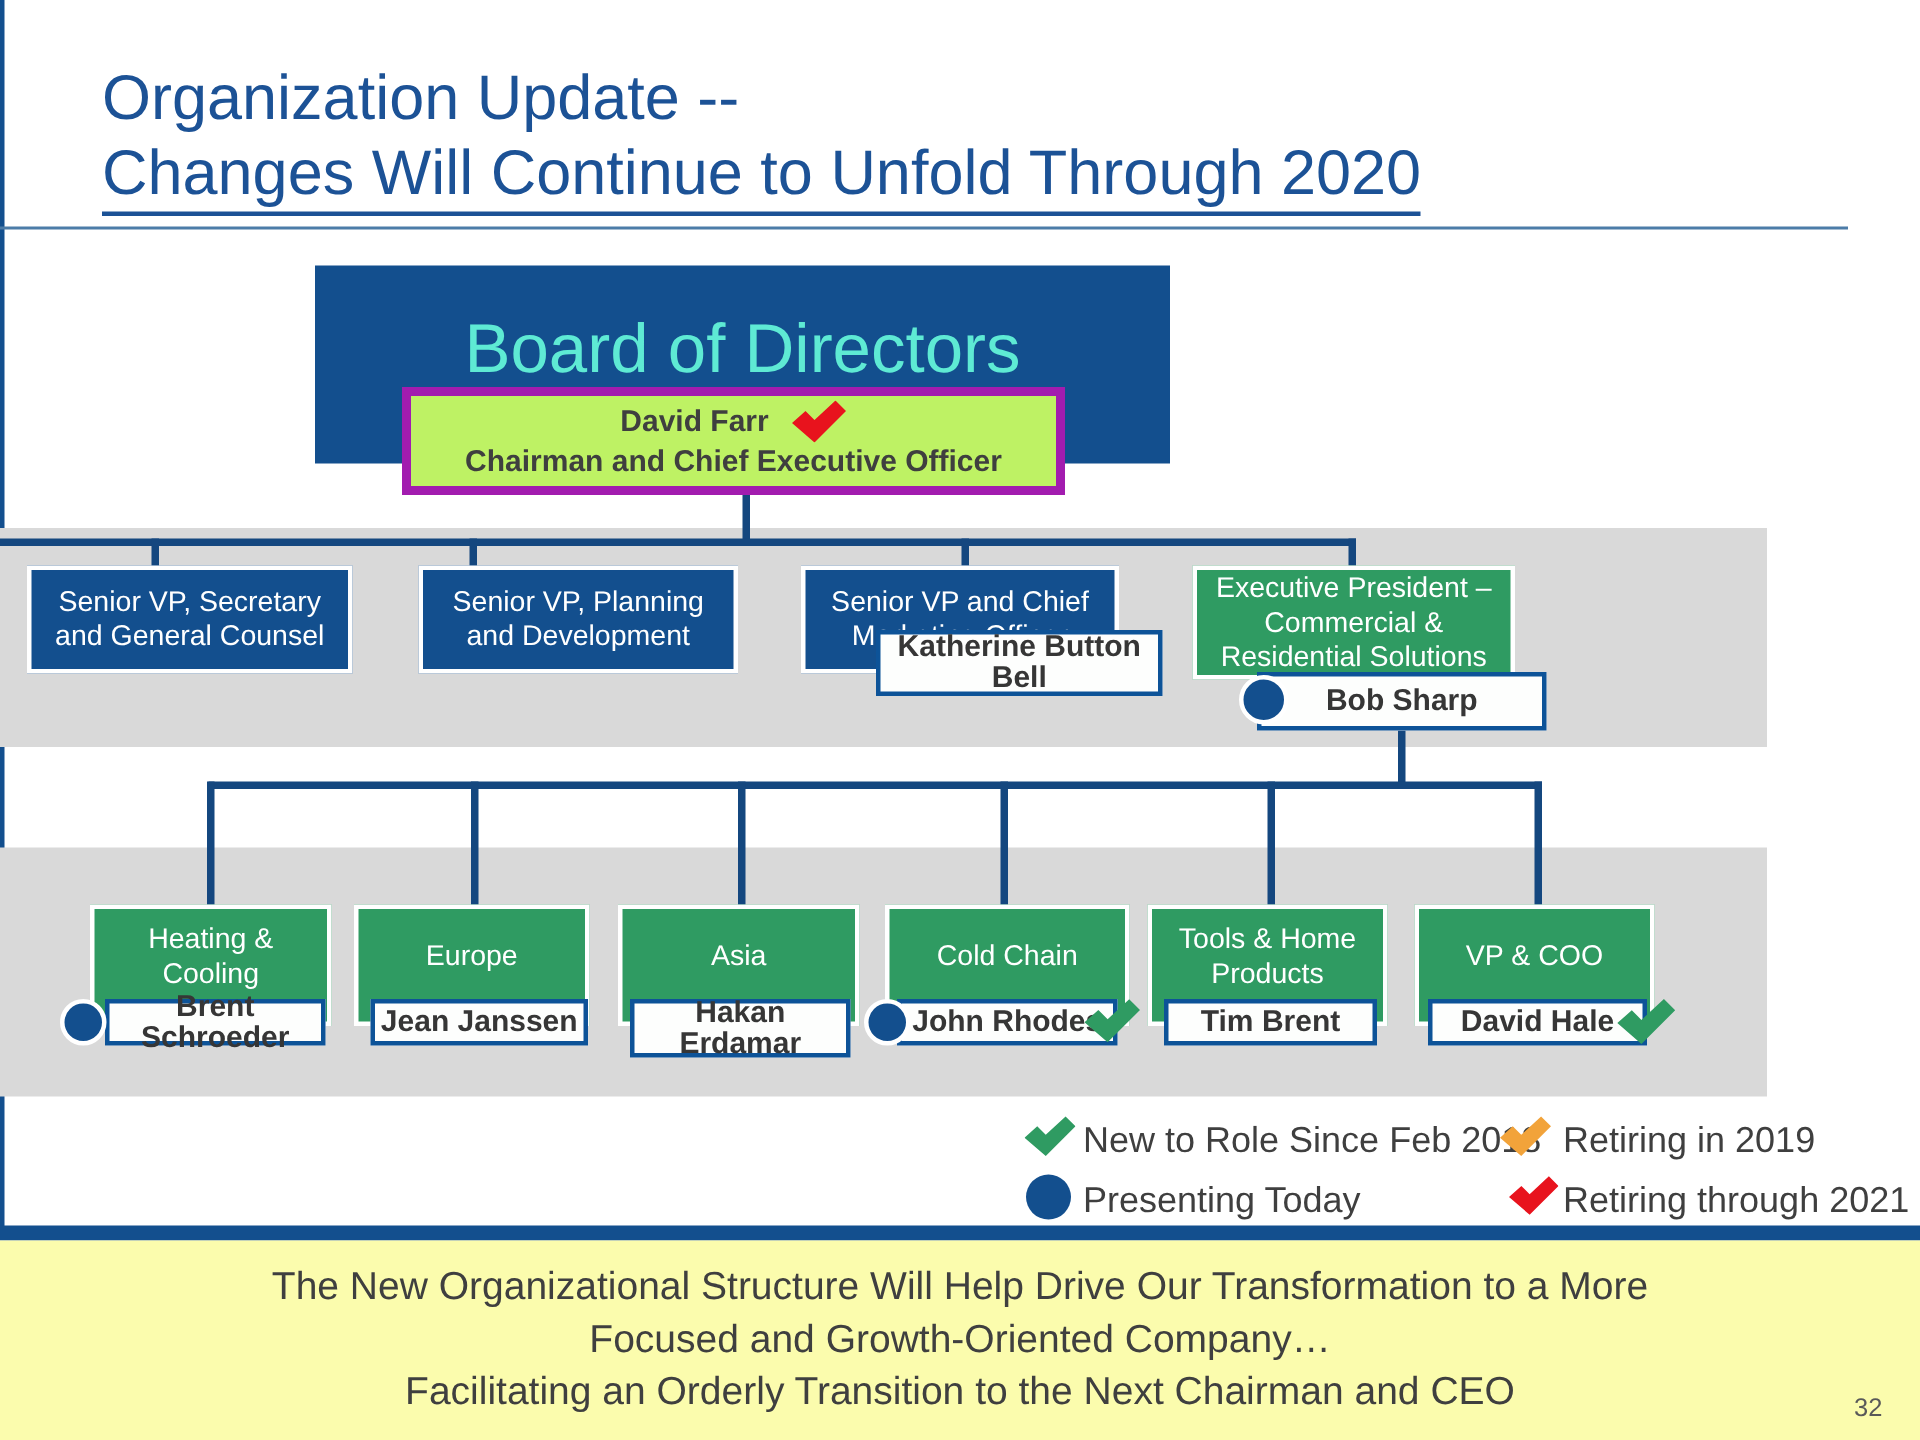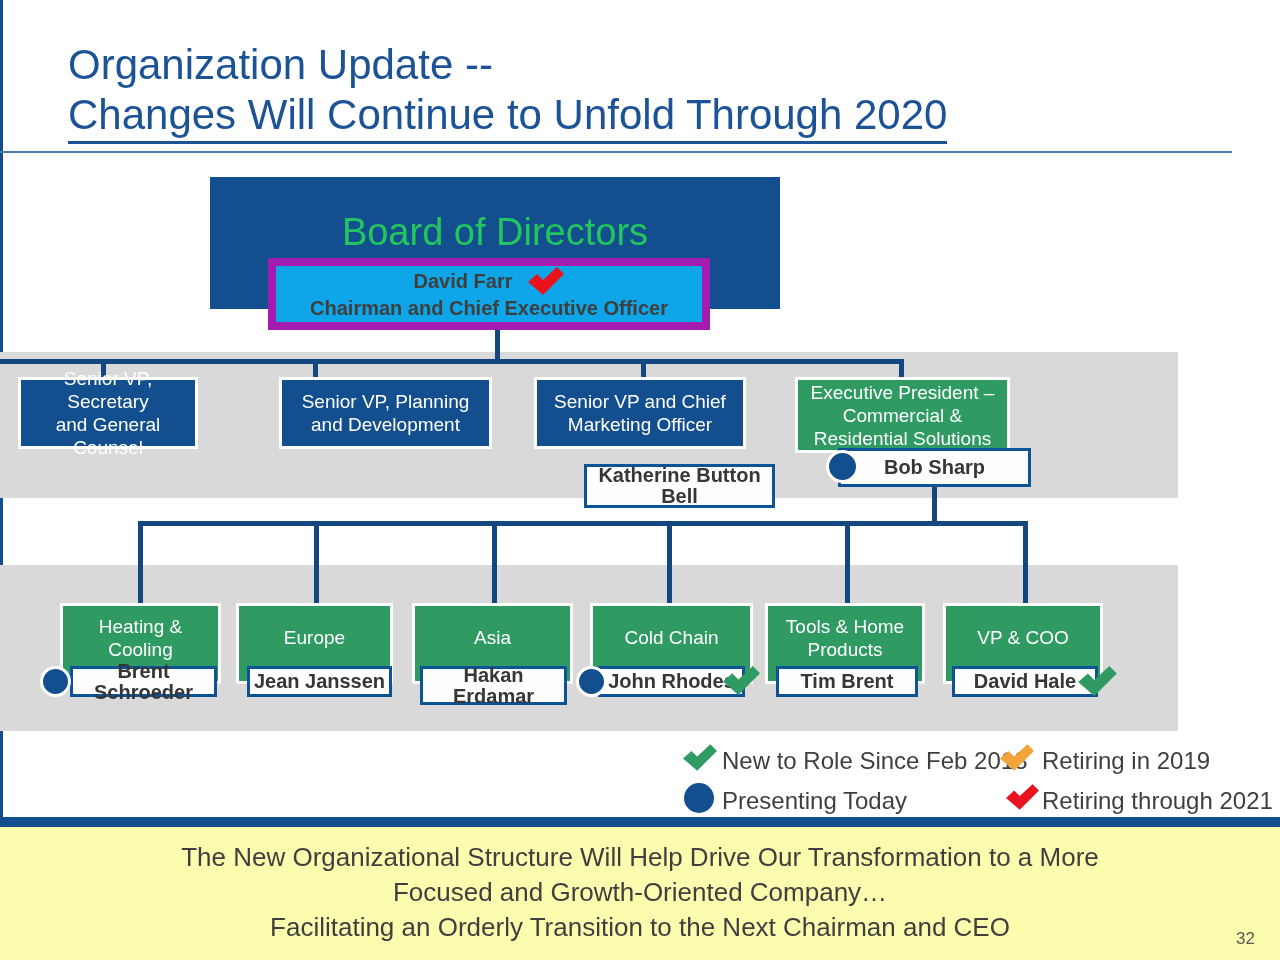--- a/index.html
+++ b/index.html
@@ -13,22 +13,22 @@
   .left-bar{left:0;top:0;width:3px;height:818px;background:#134F8E;}
   
   .band{background:#D9D9D9;left:0;width:1178px;}
   
   .conn{background:#14477F;}
   
   .box-blue{background:#134F8E;border:3px solid #ffffff;color:#ffffff;display:flex;align-items:center;justify-content:center;text-align:center;box-sizing:border-box;}
   .box-green{background:#2F9B62;border:3px solid #ffffff;color:#ffffff;display:flex;align-items:center;justify-content:center;text-align:center;box-sizing:border-box;}
   .dept-title{white-space:pre-line;font-size:19px;line-height:23px;}
   .board-box{background:#134F8E;color:#fff;display:flex;align-items:center;justify-content:center;}
-  .board-label{font-size:38px;color:#22c55e;}
-  .ceo-card{background:#0ea5e9;border:8px solid #a21caf;box-sizing:border-box;display:flex;flex-direction:column;align-items:center;justify-content:center;z-index:5;}
+  .board-label{font-size:46px;color:#5eead4;}
+  .ceo-card{background:#bef264;border:6px solid #a21caf;box-sizing:border-box;display:flex;flex-direction:column;align-items:center;justify-content:center;z-index:5;}
   .ceo-name,.ceo-role{font-weight:bold;color:#3F3F3F;font-size:20px;line-height:26px;}
   .name-plate{background:#FDFEFD;border:3px solid #0D5398;box-sizing:border-box;display:flex;align-items:center;justify-content:center;z-index:6;}
   .person-name{font-weight:bold;color:#363636;font-size:20px;white-space:pre-line;text-align:center;line-height:21px;}
   .dot{background:#134F8E;border:3px solid #ffffff;border-radius:50%;box-sizing:border-box;z-index:8;}
   .chk{z-index:8;}
   .chk svg{display:block;width:100%;height:100%;}
   .fill-green{fill:#2F9B62;} .fill-red{fill:#E8131D;} .fill-orange{fill:#F2A33A;}
   
   .legend-label{font-size:24px;color:#3F3F3F;}
   
@@ -76,35 +76,35 @@
       <span class="ceo-name">David Farr</span>
       <span class="chk" style="width:36px;height:28px;margin-left:16px;">
         <svg viewBox="0 0 36 28">
             <polygon class="fill-red" points="0,15 9,7 15,13 29,0 36,7 15,28"></polygon>
           </svg>
       </span>
     </div>
     <div class="ceo-role">Chairman and Chief Executive Officer</div>
   </div>
 
-  <div class="abs box-blue" style="left:18px;top:377px;width:180px;height:72px;">
+  <div class="abs box-blue" style="left:18px;top:377px;width:217px;height:72px;">
     <span class="dept-title">Senior VP, Secretary
 and General Counsel</span>
   </div>
 
   <div class="abs box-blue" style="left:279px;top:377px;width:213px;height:72px;">
     <span class="dept-title">Senior VP, Planning
 and Development</span>
   </div>
 
   <div class="abs box-blue" style="left:534px;top:377px;width:212px;height:72px;">
     <span class="dept-title">Senior VP and Chief
 Marketing Officer</span>
   </div>
-  <div class="abs name-plate" style="left:584px;top:464px;width:191px;height:44px;">
+  <div class="abs name-plate" style="left:584px;top:420px;width:191px;height:44px;">
     <span class="person-name">Katherine Button
 Bell</span>
   </div>
 
   <div class="abs box-green" style="left:795px;top:377px;width:215px;height:76px;">
     <span class="dept-title">Executive President –
 Commercial &amp;
 Residential Solutions</span>
   </div>
   <div class="abs name-plate" style="left:838px;top:448px;width:193px;height:39px;">

